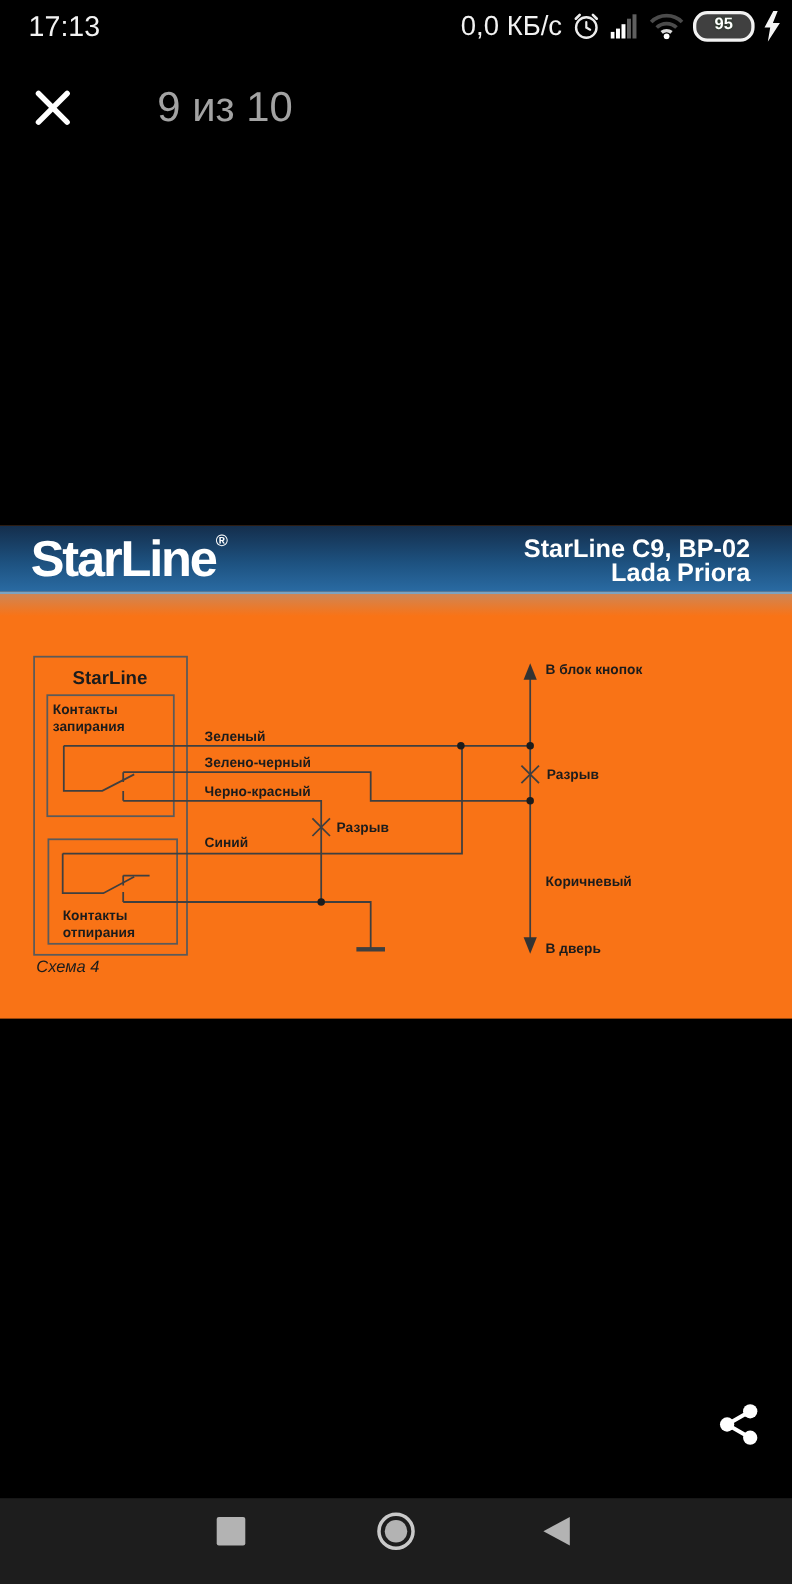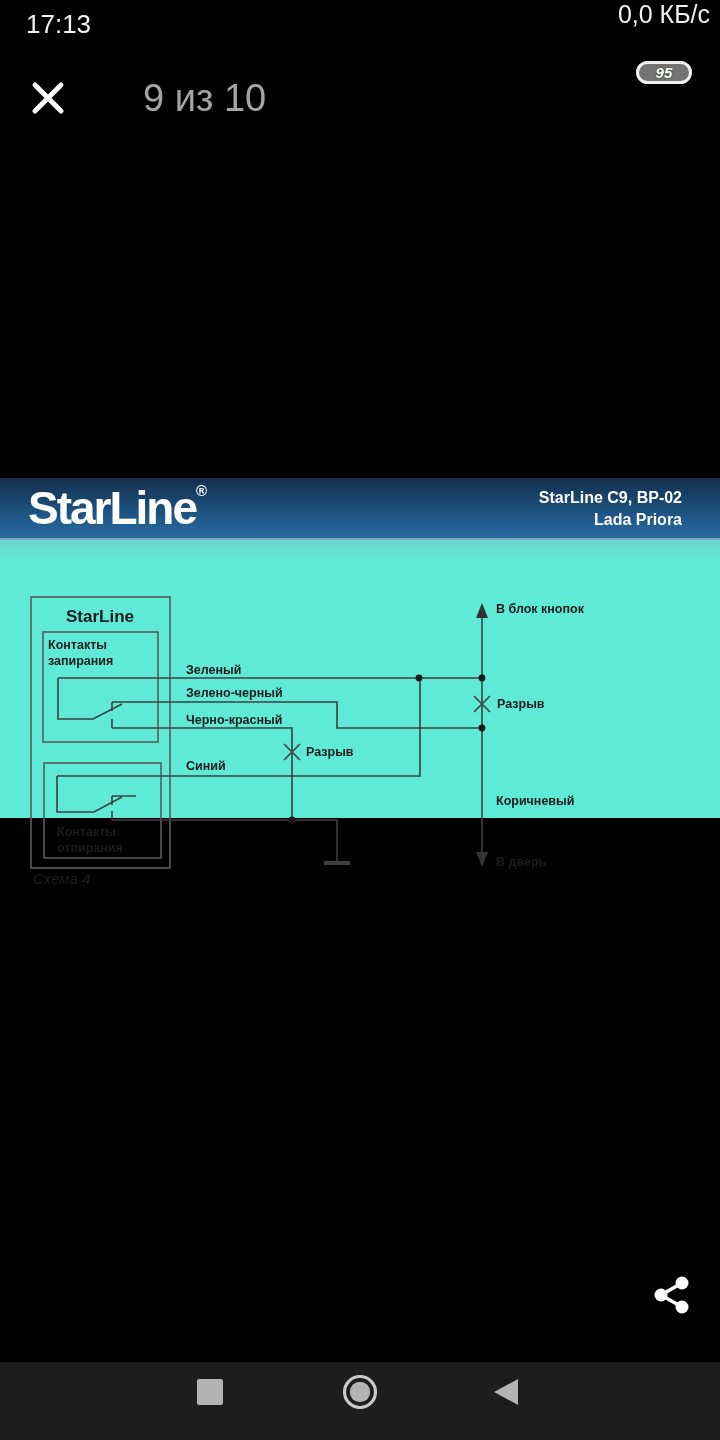--- a/index.html
+++ b/index.html
@@ -1,40 +1,40 @@
 <!DOCTYPE html>
 <html><head>
 <meta charset="utf-8">
 <style>
   html,body{margin:0;padding:0;background:#000;}
   .screen{position:relative;width:720px;height:1440px;background:#000;overflow:hidden;
           font-family:"Liberation Sans",sans-serif;}
   
   .status-bar{position:absolute;top:0;left:0;width:720px;height:48px;}
   .sb-time{position:absolute;left:26px;top:9px;font-size:26px;color:#f2f2f2;}
-  .sb-right{position:absolute;right:10px;top:0;height:48px;display:flex;align-items:center;gap:8px;flex-direction:column;}
+  .sb-right{position:absolute;right:10px;top:0;height:48px;display:flex;align-items:center;gap:8px;}
   .sb-net{font-size:25px;color:#f2f2f2;}
   .battery{position:relative;width:50px;height:22px;border:3px solid #f2f2f2;border-radius:13px;
-           background:#737373;display:flex;align-items:flex-end;justify-content:center;font-style:italic;}
+           background:#404040;display:flex;align-items:flex-start;justify-content:center;}
   .battery span{font-size:15px;font-weight:bold;color:#fff;text-shadow:0 0 2px rgba(0,50,0,.7);}
   
   .viewer-header{position:absolute;top:72px;left:0;width:720px;height:56px;}
   .close-btn{position:absolute;left:28px;top:6px;width:40px;height:40px;cursor:pointer;}
   .counter{position:absolute;left:143px;top:0;font-size:38px;color:#a3a3a3;line-height:52px;}
   
-  .page{position:absolute;top:478px;left:0;width:720px;height:340px;background:#5eead4;}
+  .page{position:absolute;top:478px;left:0;width:720px;height:448px;background:#f97316;}
   .banner{position:absolute;top:0;left:0;width:720px;height:60px;
           background:linear-gradient(#142e4c,#1d517f 55%,#2a6ba3);
           border-bottom:2px solid #7ba3c2;}
   .banner-fade{position:absolute;top:62px;left:0;width:720px;height:20px;
           background:linear-gradient(rgba(130,168,200,.35),rgba(255,255,255,0));}
   .logo{position:absolute;left:28px;top:3px;color:#fff;font-size:46px;font-weight:bold;letter-spacing:-2px;}
   .logo .reg{font-size:15px;vertical-align:28px;letter-spacing:0;}
   .banner-right{position:absolute;right:38px;top:9px;text-align:right;color:#fff;
-          font-size:16px;font-weight:bold;line-height:22px;}
+          font-size:23px;font-weight:bold;line-height:22px;}
   .diagram{position:absolute;top:0;left:0;}
   
   .share-btn{position:absolute;left:651px;top:1273px;width:44px;height:44px;cursor:pointer;}
   .nav-bar{position:absolute;top:1362px;left:0;width:720px;height:78px;background:#1d1d1d;}
   .nav-recents{position:absolute;left:197px;top:17px;width:26px;height:26px;background:#b3b3b3;border-radius:2px;cursor:pointer;}
   .nav-home{position:absolute;left:340px;top:10px;width:40px;height:40px;cursor:pointer;}
   .nav-back{position:absolute;left:492px;top:16px;width:27px;height:28px;cursor:pointer;}
 </style>
 </head>
 <body>

